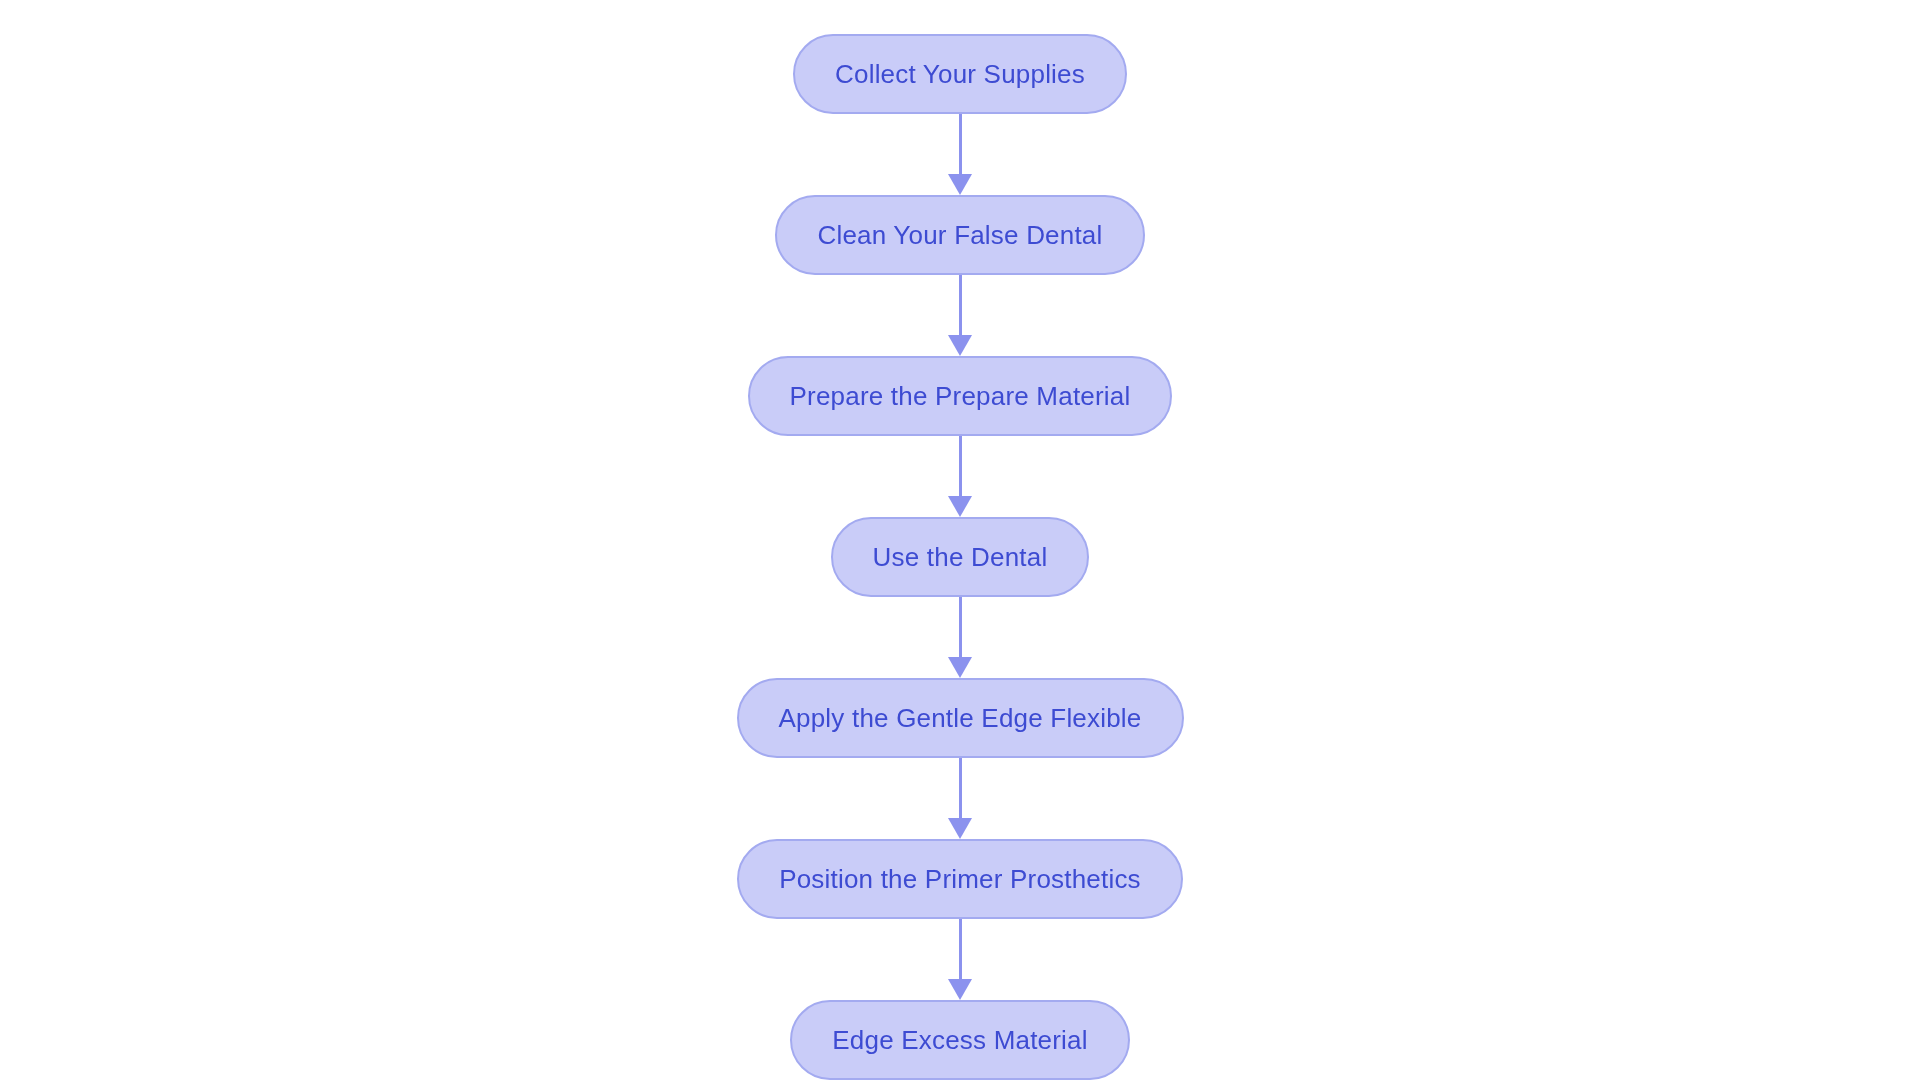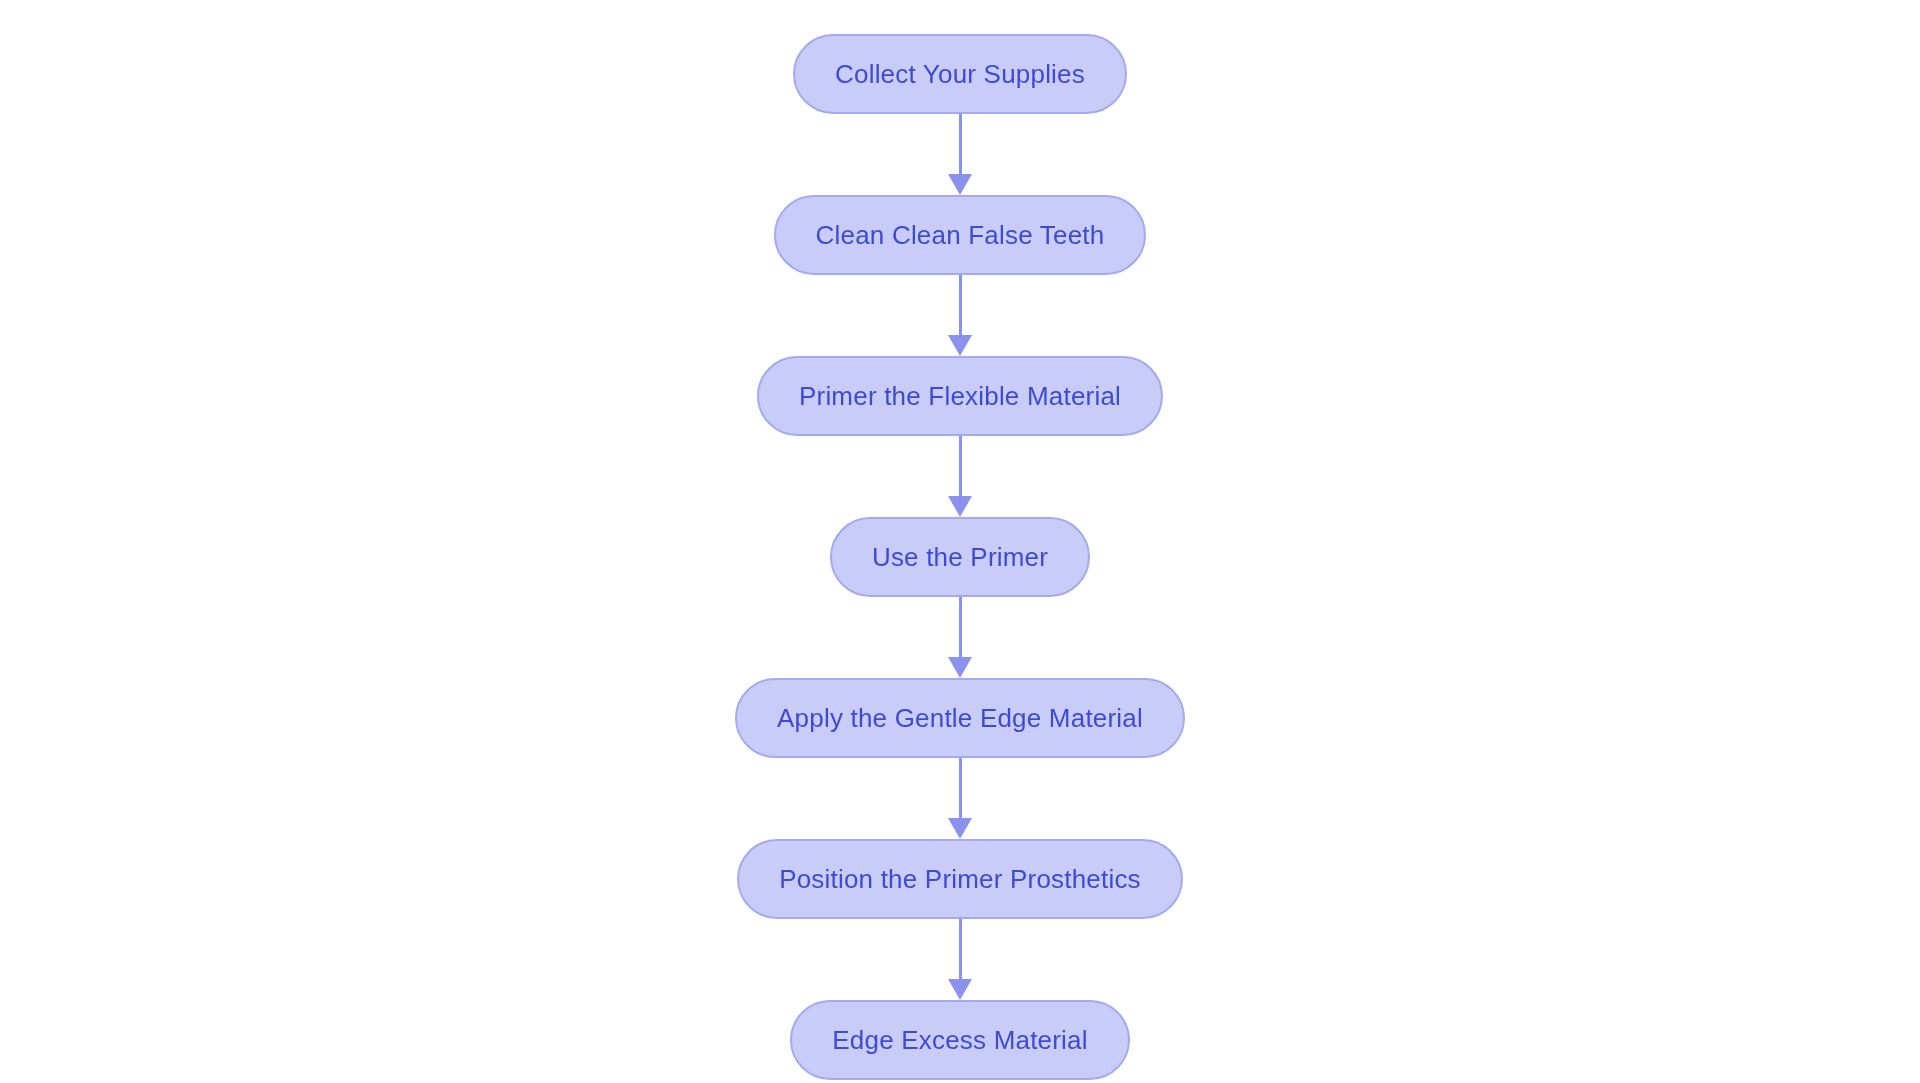--- a/index.html
+++ b/index.html
@@ -69,48 +69,48 @@
   <div class="flow-node">
     <span class="label">Collect Your Supplies</span>
   </div>
 
   <div class="connector">
     <div class="line"></div>
     <div class="head"></div>
   </div>
 
   <div class="flow-node">
-    <span class="label">Clean Clean False Teeth</span>
+    <span class="label">Clean Your False Dental</span>
   </div>
 
   <div class="connector">
     <div class="line"></div>
     <div class="head"></div>
   </div>
 
   <div class="flow-node">
-    <span class="label">Primer the Flexible Material</span>
+    <span class="label">Prepare the Prepare Material</span>
   </div>
 
   <div class="connector">
     <div class="line"></div>
     <div class="head"></div>
   </div>
 
   <div class="flow-node">
-    <span class="label">Use the Primer</span>
+    <span class="label">Use the Dental</span>
   </div>
 
   <div class="connector">
     <div class="line"></div>
     <div class="head"></div>
   </div>
 
   <div class="flow-node">
-    <span class="label">Apply the Gentle Edge Material</span>
+    <span class="label">Apply the Gentle Edge Flexible</span>
   </div>
 
   <div class="connector">
     <div class="line"></div>
     <div class="head"></div>
   </div>
 
   <div class="flow-node">
     <span class="label">Position the Primer Prosthetics</span>
   </div>

